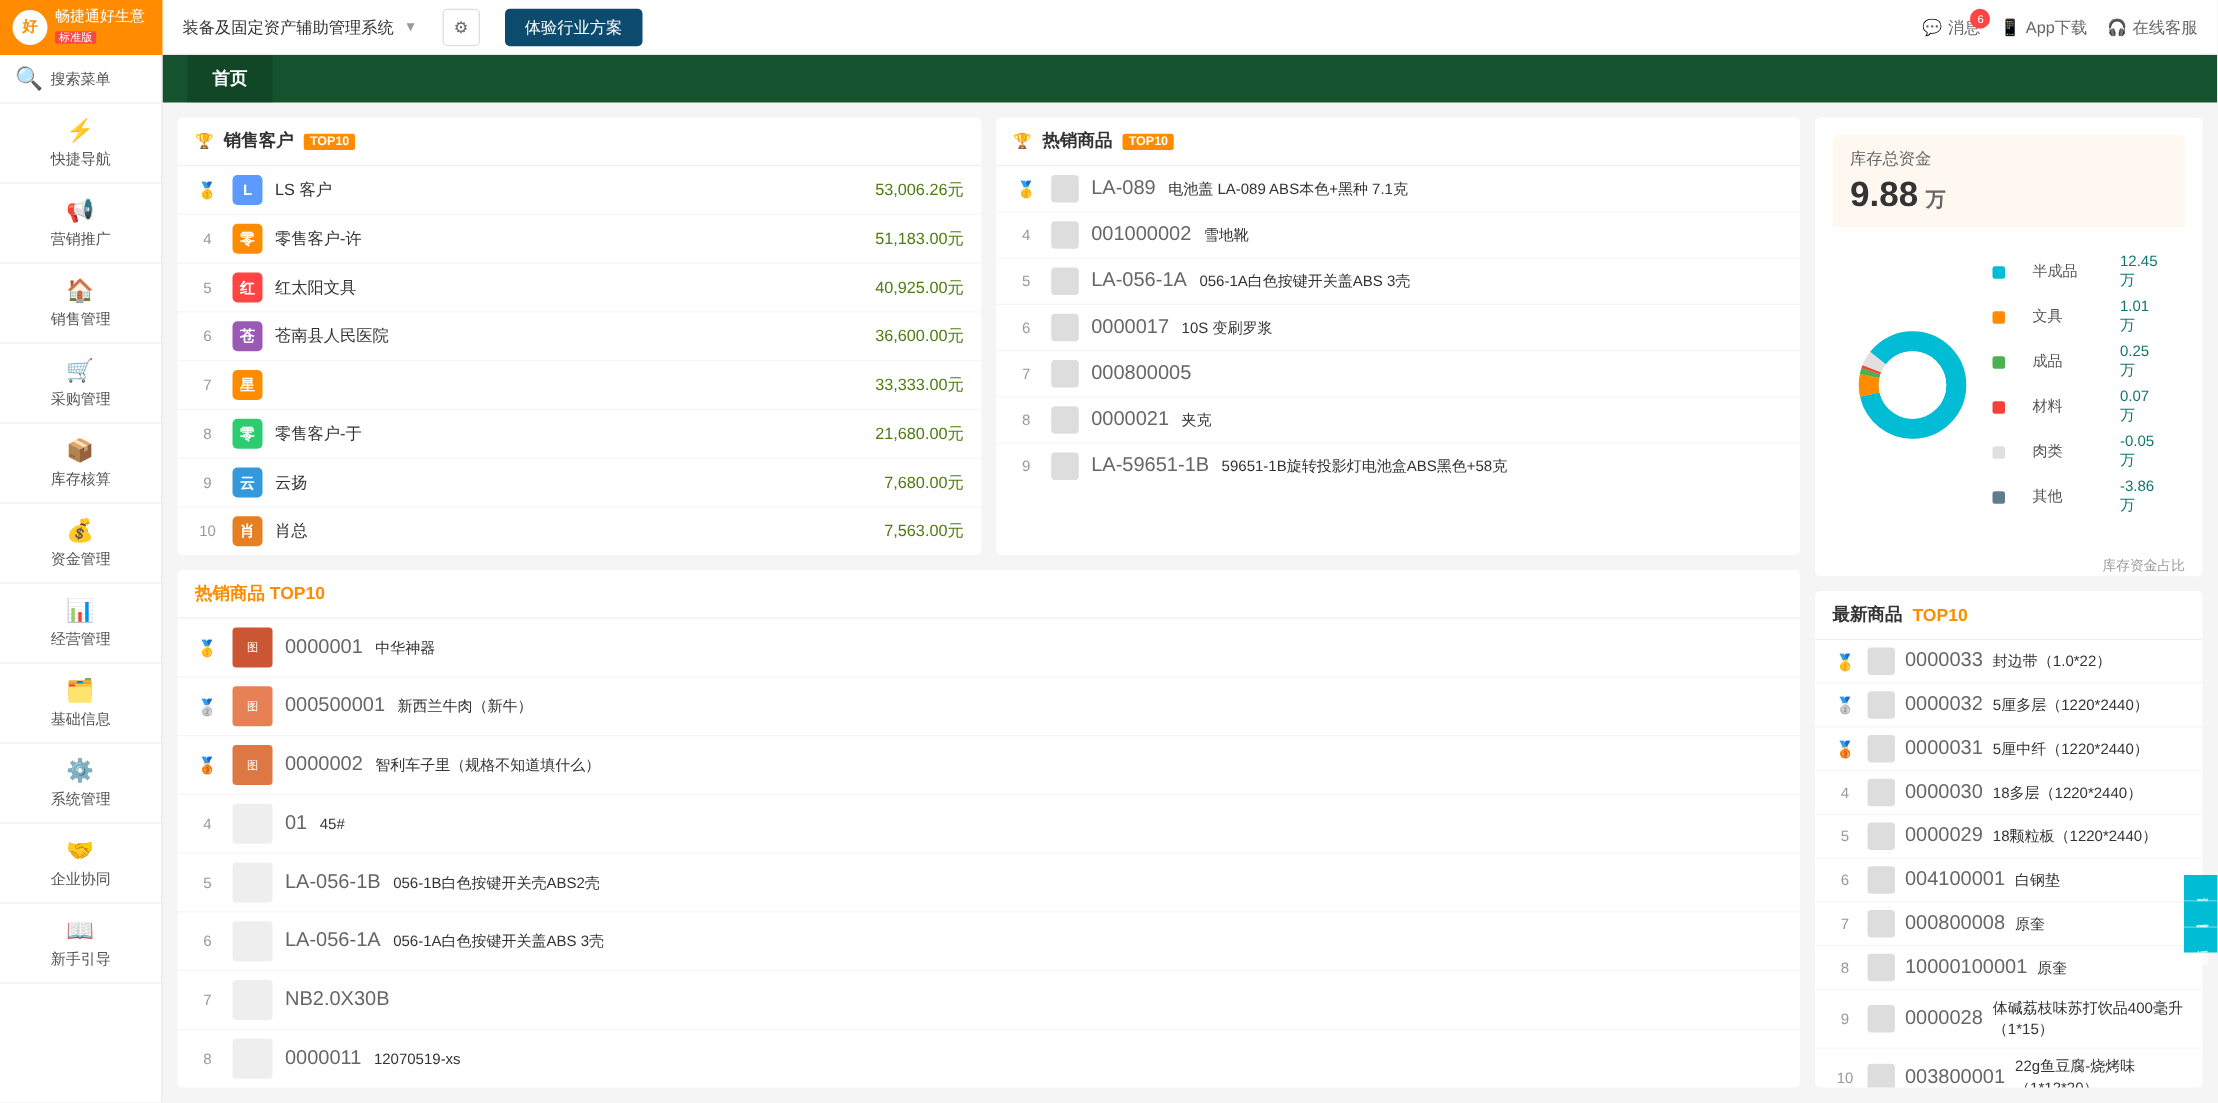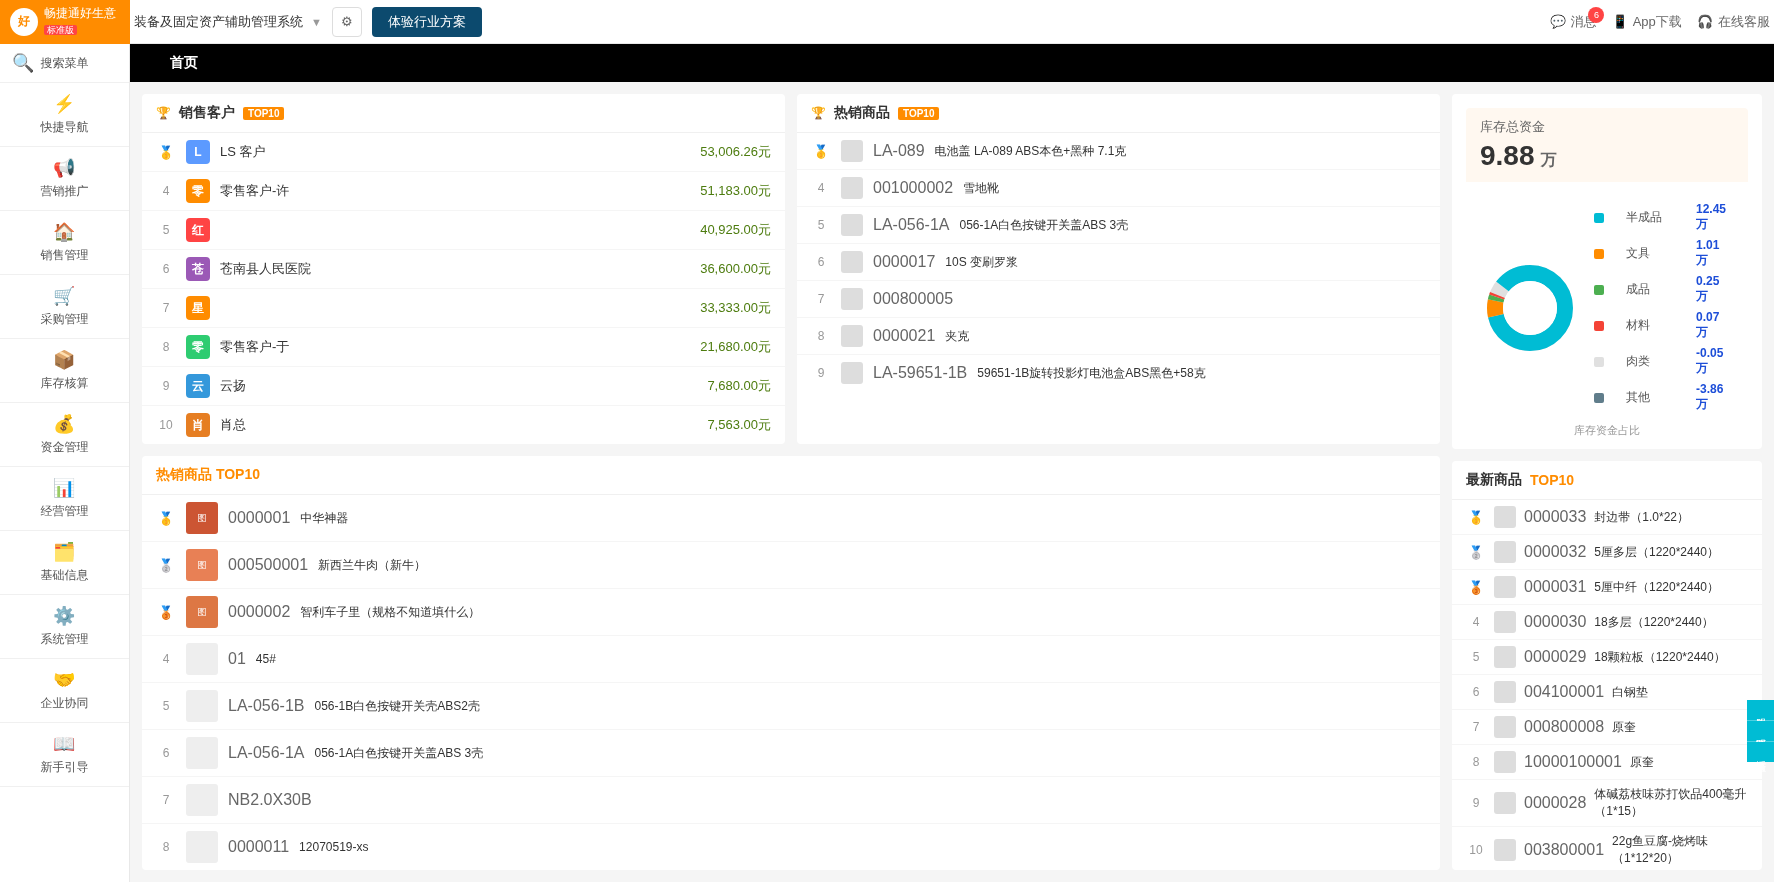--- a/index.html
+++ b/index.html
@@ -66,21 +66,21 @@
       padding: 10px 8px; cursor: pointer; color: #555; font-size: 12px; gap: 4px;
       border-bottom: 1px solid #f0f0f0;
     }
     .sidebar-item .s-icon { font-size: 18px; }
     .sidebar-item.search-item { flex-direction: row; padding: 8px 12px; gap: 6px; justify-content: flex-start; }
     
     
     .content { flex: 1; overflow: hidden; display: flex; flex-direction: column; }
     
     
-    .nav-tab { background: #000000; padding: 0 20px; display: flex; align-items: flex-end; flex-shrink: 0; }
+    .nav-tab { background: #14532d; padding: 0 20px; display: flex; align-items: flex-end; flex-shrink: 0; }
     .nav-tab .tab-item { color: #fff; padding: 10px 20px; font-size: 14px; cursor: pointer; font-weight: bold; background: rgba(0,0,0,0.15); }
     
     
     .page-content { flex: 1; overflow-y: auto; padding: 12px; display: flex; gap: 12px; }
     
     
     .col-left { flex: 1; display: flex; flex-direction: column; gap: 12px; min-width: 0; }
     .col-right { width: 310px; flex-shrink: 0; display: flex; flex-direction: column; gap: 12px; }
     
     
@@ -103,23 +103,23 @@
     
     .inventory-card { background: #fff; border-radius: 4px; padding: 14px; }
     .inv-title { font-size: 13px; color: #666; margin-bottom: 4px; }
     
     .donut-section { display: flex; align-items: center; gap: 14px; margin-top: 10px; }
     .donut-chart { width: 100px; height: 100px; flex-shrink: 0; }
     .legend { display: flex; flex-direction: column; gap: 5px; font-size: 12px; }
     .legend-item { display: flex; align-items: center; gap: 22px; }
     .legend-dot { width: 10px; height: 10px; border-radius: 2px; flex-shrink: 0; }
     .legend-label { color: #555; min-width: 40px; }
-    .legend-value { color: #1d4ed8; margin-left: auto; padding-left: 8px; font-weight: bold; }
-    
-    .inv-footer { font-size: 11px; color: #999; margin-top: 0; text-align: center; }
+    .legend-value { color: #0f766e; margin-left: auto; padding-left: 8px; }
+    
+    .inv-footer { font-size: 11px; color: #999; margin-top: 22px; text-align: right; }
     
     
     .new-prod-row { display: flex; align-items: center; padding: 6px 14px; border-bottom: 1px solid #f5f5f5; gap: 8px; }
     .new-prod-row:last-child { border-bottom: none; }
     .prod-thumb { width: 22px; height: 22px; background: #ddd; border-radius: 3px; flex-shrink: 0; display: flex; align-items: center; justify-content: center; color: #bbb; font-size: 9px; }
     
     
     ::-webkit-scrollbar { width: 6px; }
     ::-webkit-scrollbar-track { background: #f1f1f1; }
     ::-webkit-scrollbar-thumb { background: #ccc; border-radius: 3px; }
@@ -142,21 +142,21 @@
 <body>
 
 <div class="top-bar" style="padding:0; gap:0;">
   <div class="logo-area">
     <div class="logo-icon">好</div>
     <div class="logo-text">
       <div>畅捷通好生意</div>
       <div><span class="logo-badge">标准版</span></div>
     </div>
   </div>
-  <div style="display:flex;align-items:center;gap:10px;padding:0 4px;flex:1;justify-content:space-between;">
+  <div style="display:flex;align-items:center;gap:20px;padding:0 16px;flex:1;justify-content:space-between;">
     <div class="system-selector">
       <span>装备及固定资产辅助管理系统</span>
       <span class="arrow">▼</span>
     </div>
     <div class="gear-btn">⚙</div>
     <button class="trial-btn">体验行业方案</button>
     <div class="top-right">
       <div class="notif-item">
         <span>💬</span>
         <span>消息</span>
@@ -254,20 +254,21 @@
               </div>
               <div class="list-row">
                 <span class="rank-num">4</span>
                 <div class="customer-avatar" style="background:#ff8c00;">零</div>
                 <span class="customer-name">零售客户-许</span>
                 <span class="amount">51,183.00元</span>
               </div>
               <div class="list-row">
                 <span class="rank-num">5</span>
                 <div class="customer-avatar" style="background:#ff4444;">红</div>
+                <span class="customer-name">红太阳文具</span>
                 <span class="amount">40,925.00元</span>
               </div>
               <div class="list-row">
                 <span class="rank-num">6</span>
                 <div class="customer-avatar" style="background:#9b59b6;">苍</div>
                 <span class="customer-name">苍南县人民医院</span>
                 <span class="amount">36,600.00元</span>
               </div>
               <div class="list-row">
                 <span class="rank-num">7</span>

